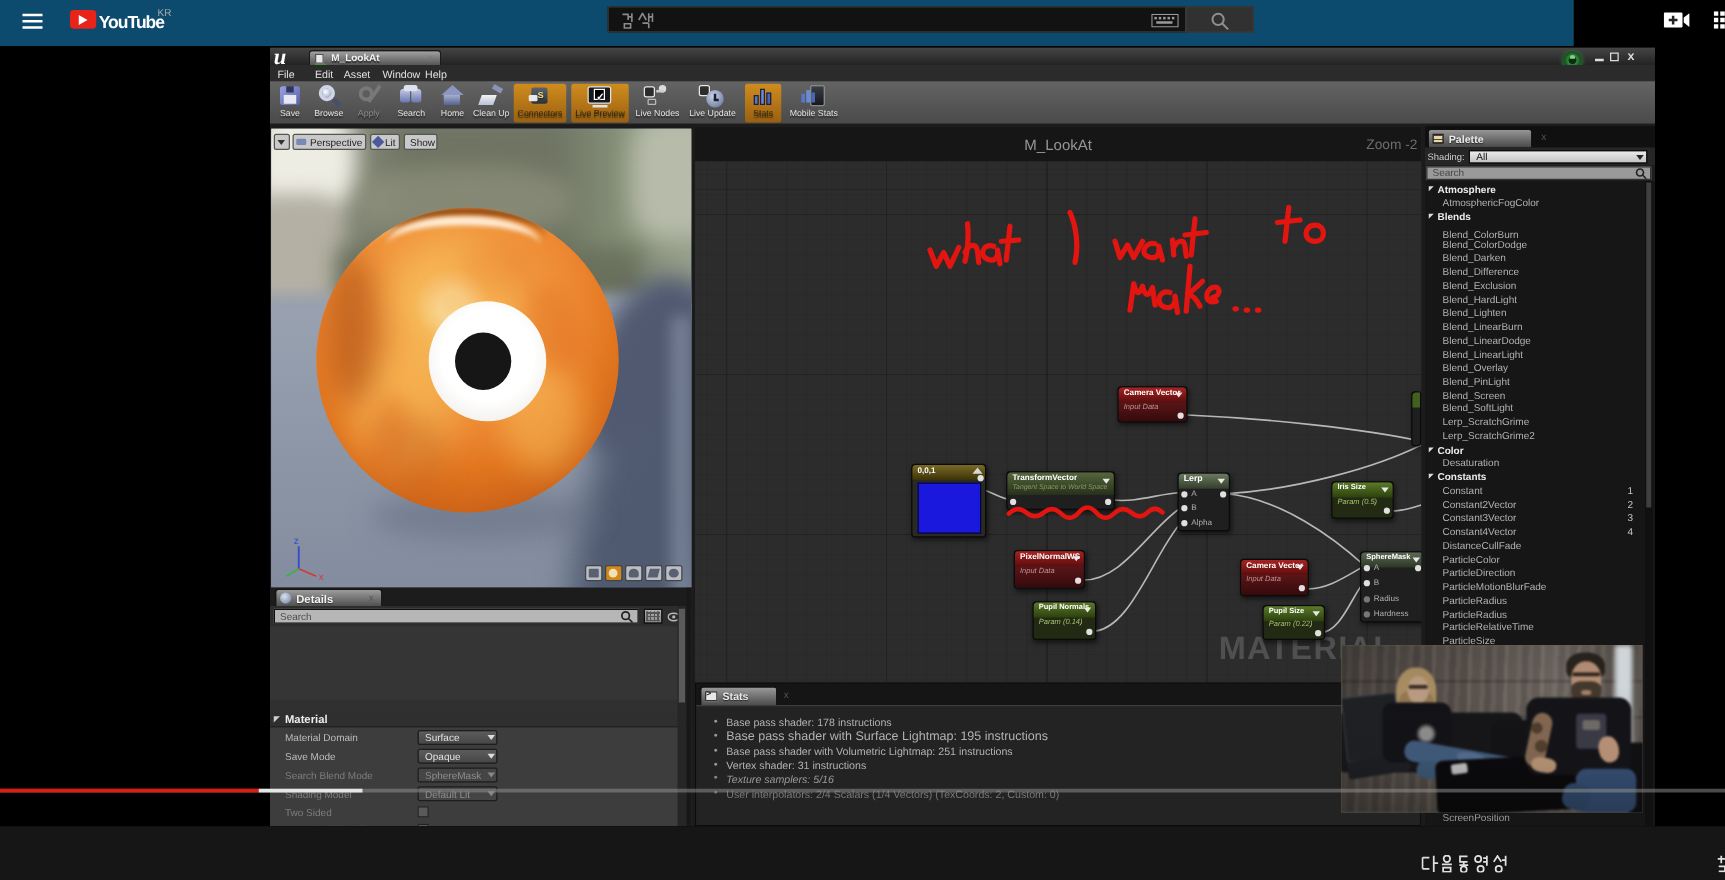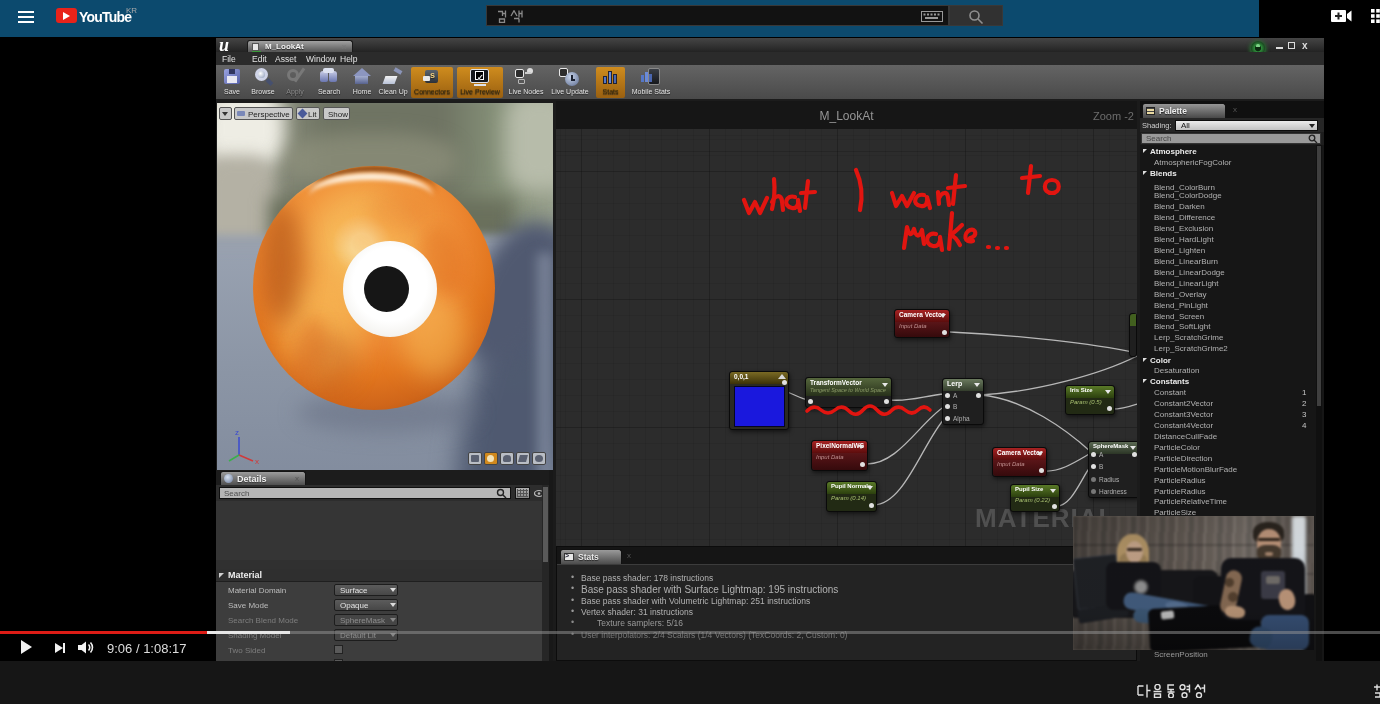--- a/index.html
+++ b/index.html
@@ -489,21 +489,21 @@
         <div class="abs" style="left:0;top:17px;width:579px;height:96px;background:#232323;border-top:1px solid #3c3c3c;"></div>
         <div class="abs" style="left:14px;top:25px;color:#9a9a9a;font-size:9px;">•</div>
           <div class="abs" style="left:24px;top:26px;color:#b2b2b2;font-size:8.5px;">Base pass shader: 178 instructions</div>
         <div class="abs" style="left:14px;top:36px;color:#9a9a9a;font-size:9px;">•</div>
           <div class="abs" style="left:24px;top:37px;color:#b2b2b2;font-size:10px;">Base pass shader with Surface Lightmap: 195 instructions</div>
         <div class="abs" style="left:14px;top:48px;color:#9a9a9a;font-size:9px;">•</div>
           <div class="abs" style="left:24px;top:49px;color:#b2b2b2;font-size:8.5px;">Base pass shader with Volumetric Lightmap: 251 instructions</div>
         <div class="abs" style="left:14px;top:59px;color:#9a9a9a;font-size:9px;">•</div>
           <div class="abs" style="left:24px;top:60px;color:#b2b2b2;font-size:8.5px;">Vertex shader: 31 instructions</div>
         <div class="abs" style="left:14px;top:70px;color:#8a8a8a;font-size:9px;">•</div>
-          <div class="abs" style="left:40px;top:71px;color:#9a9a9a;font-size:8.5px;">Texture samplers: 5/16</div>
+          <div class="abs" style="left:24px;top:71px;color:#9a9a9a;font-size:8.5px;font-style:italic;">Texture samplers: 5/16</div>
         <div class="abs" style="left:14px;top:82px;color:#707070;font-size:9px;">•</div>
           <div class="abs" style="left:24px;top:83px;color:#787878;font-size:8.5px;">User interpolators: 2/4 Scalars (1/4 Vectors) (TexCoords: 2, Custom: 0)</div>
       </div>
       <div class="abs" id="palette">
         <div class="abs" style="left:0;top:0;width:184px;height:17px;background:#101010;"></div>
         <div class="abs" style="left:2px;top:2px;width:84px;height:15px;background:linear-gradient(#969696,#484848);border-radius:3px 3px 0 0;border:1px solid #111;border-bottom:none;">
           <div class="abs" style="left:3px;top:3px;width:9px;height:8px;background:repeating-linear-gradient(0deg,#e8d8a0 0 2px,#444 2px 3px);border:1px solid #222;"></div>
           <div class="abs" style="left:16px;top:2px;color:#ececec;font-size:8.5px;font-weight:bold;text-shadow:0 1px 1px #222;">Palette</div>
         </div>
         <div class="abs" style="left:93px;top:4px;color:#555;font-size:8px;">x</div>
@@ -605,31 +605,20 @@
           <div class="abs" style="left:188px;top:99px;width:48px;height:35px;background:#34507a;border-radius:8px;"></div>
           <div class="abs" style="left:177px;top:111px;width:22px;height:21px;background:#2f4c72;border-radius:40%;transform:rotate(16deg);"></div>
         </div>
         <div class="abs" style="left:0;top:0;width:241px;height:134px;background:linear-gradient(rgba(0,0,0,0.10),rgba(0,0,0,0.04) 25%,rgba(0,0,0,0.06) 72%,rgba(0,0,0,0.26));"></div>
       </div>
     </div>
     <div class="abs" id="progress">
         <div class="abs" id="prored"></div>
         <div class="abs" id="probuf"></div>
       </div>
-    <div class="abs" id="ctrls">
-      <div class="abs" id="playtri"></div>
-      <div class="abs" id="nexttri"></div>
-        <div class="abs" id="nextbar"></div>
-      <svg class="abs" style="left:78px;top:7px;" width="17" height="13" viewBox="0 0 17 13">
-        <path d="M0,4 h3.5 L8,0.5 V12.5 L3.5,9 H0 z" fill="#f2f2f2"></path>
-        <path d="M10.5,3.5 a4.2,4.2 0 0 1 0,6" fill="none" stroke="#f2f2f2" stroke-width="1.6"></path>
-        <path d="M12.5,1.5 a7.4,7.4 0 0 1 0,10" fill="none" stroke="#f2f2f2" stroke-width="1.6"></path>
-      </svg>
-      <div class="abs" id="timetx">9:06&nbsp;/&nbsp;1:08:17</div>
-    </div>
   </div>
   <div class="abs" id="belowbar">
     <svg class="abs" style="left:1137px;top:23px;" width="70" height="14" viewBox="0 0 70 14">
       <g stroke="#e0e0e0" stroke-width="1.4" fill="none">
         <path d="M1,2 h5.5 M1,2 v9 M1,11 h5.5 M10,0.5 v13 M10,6.5 h3.5"></path>
         <circle cx="20.5" cy="3" r="2.6"></circle>
           <path d="M16.5,7.5 h8 M17.5,10 h6 v3.5 h-6 z"></path>
         <path d="M37,1 h-6 v4.5 h6 M34,5.5 v2 M30.5,8 h7"></path>
           <circle cx="34" cy="11.5" r="2.4"></circle>
         <circle cx="45.5" cy="3.2" r="2.5"></circle>

